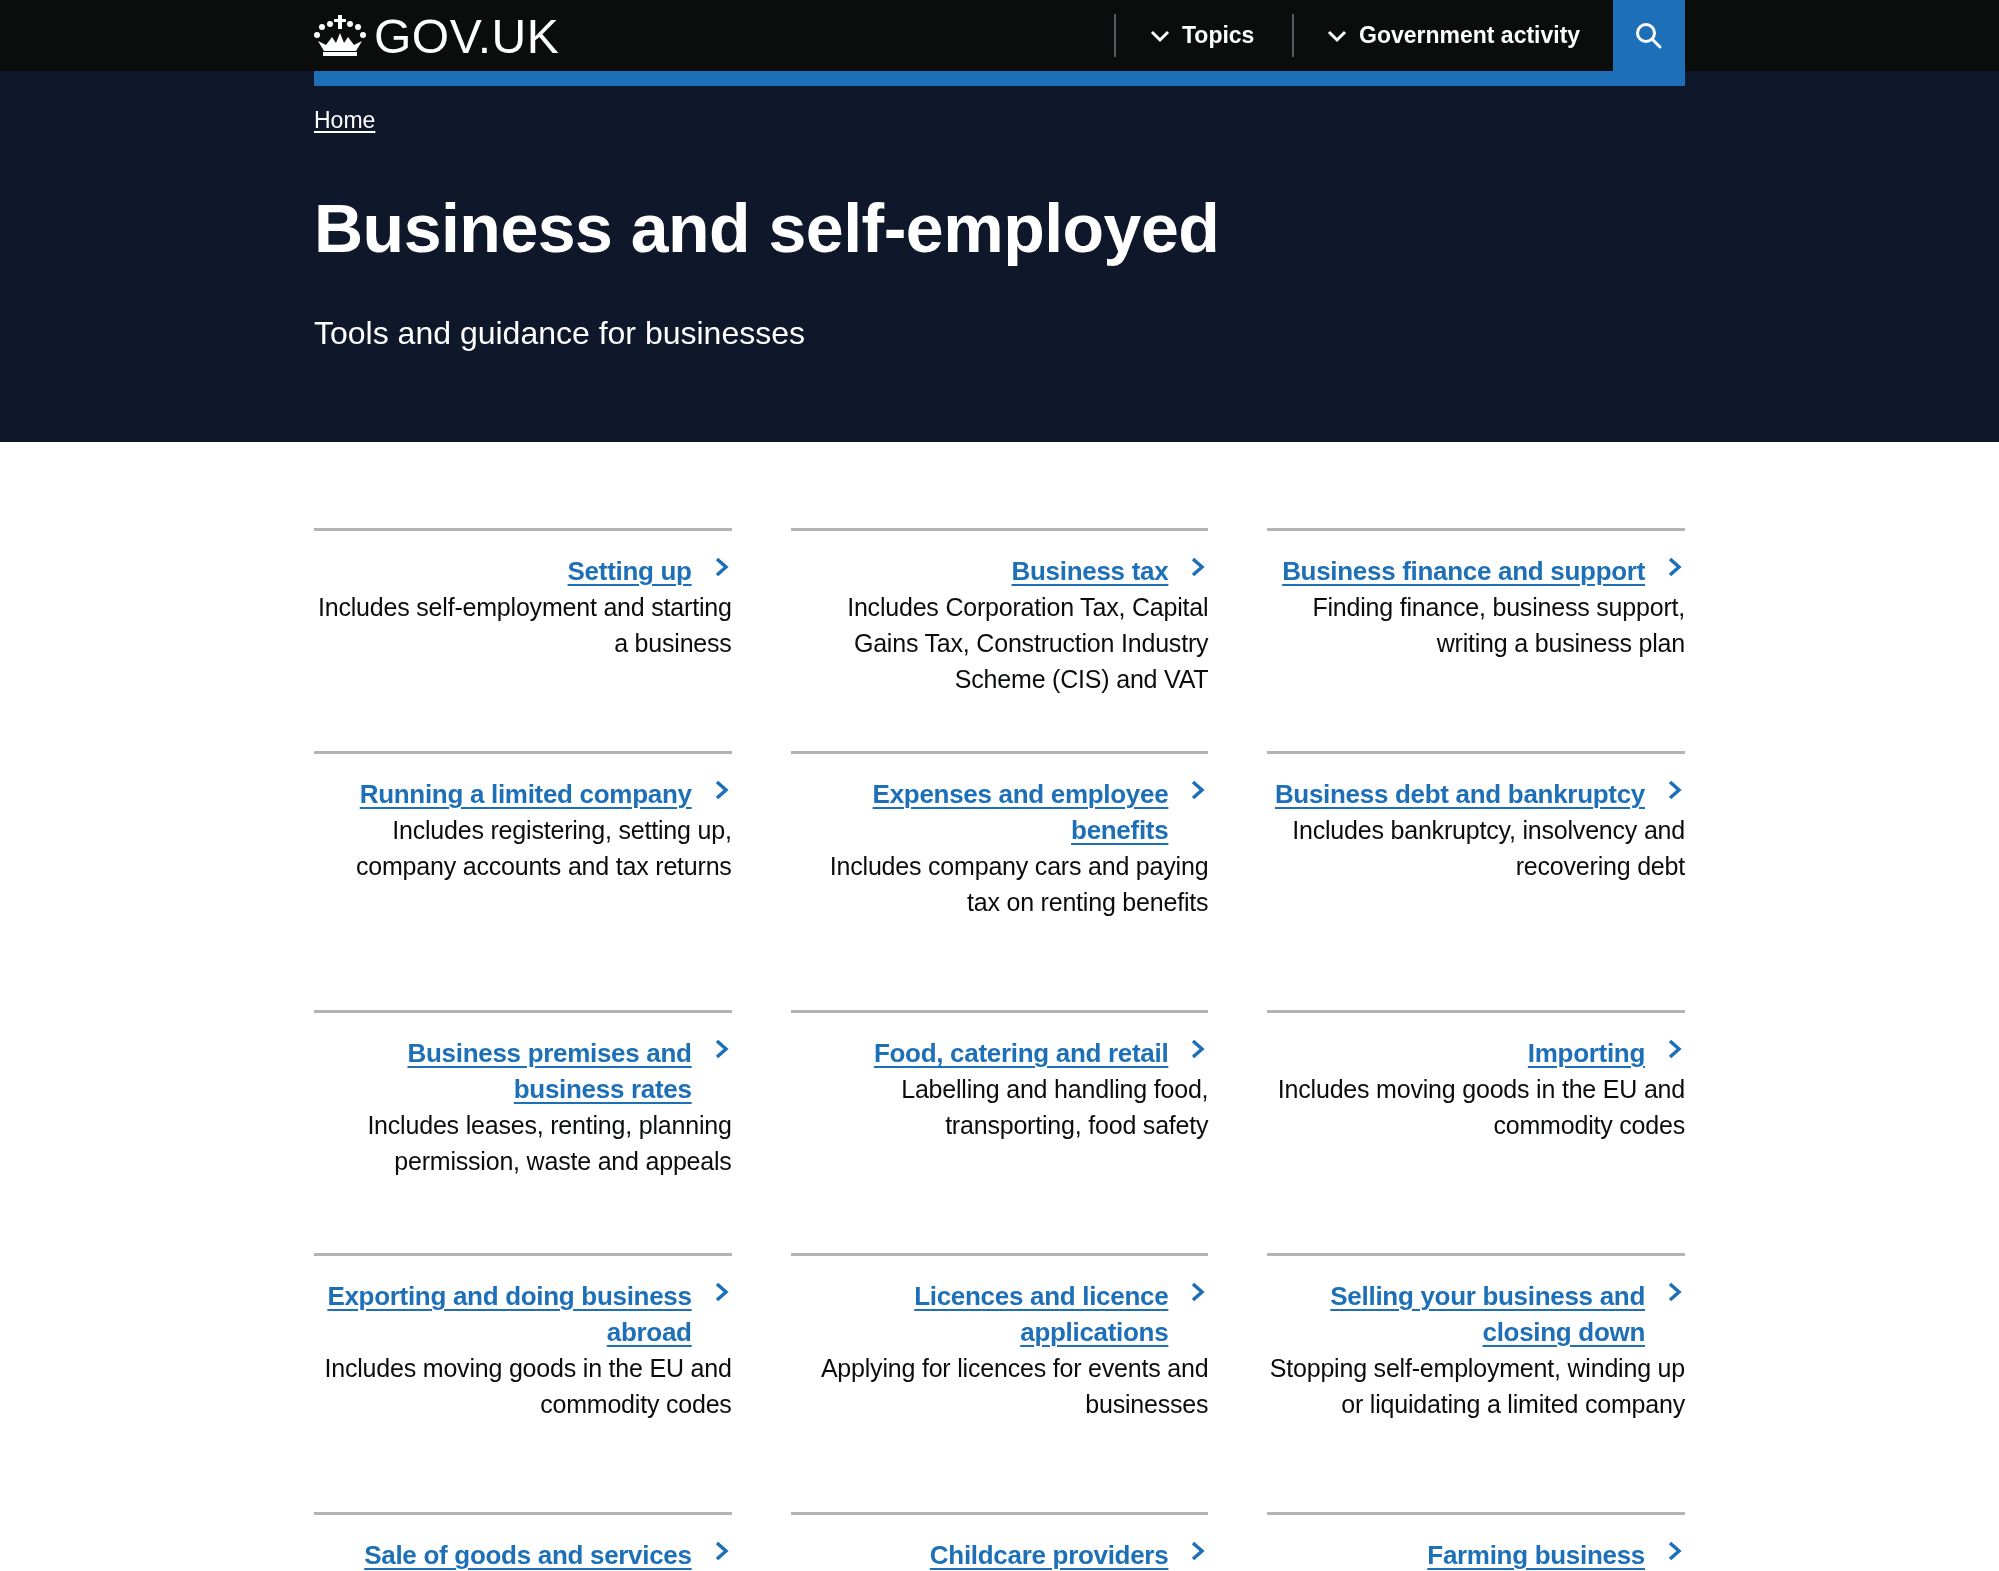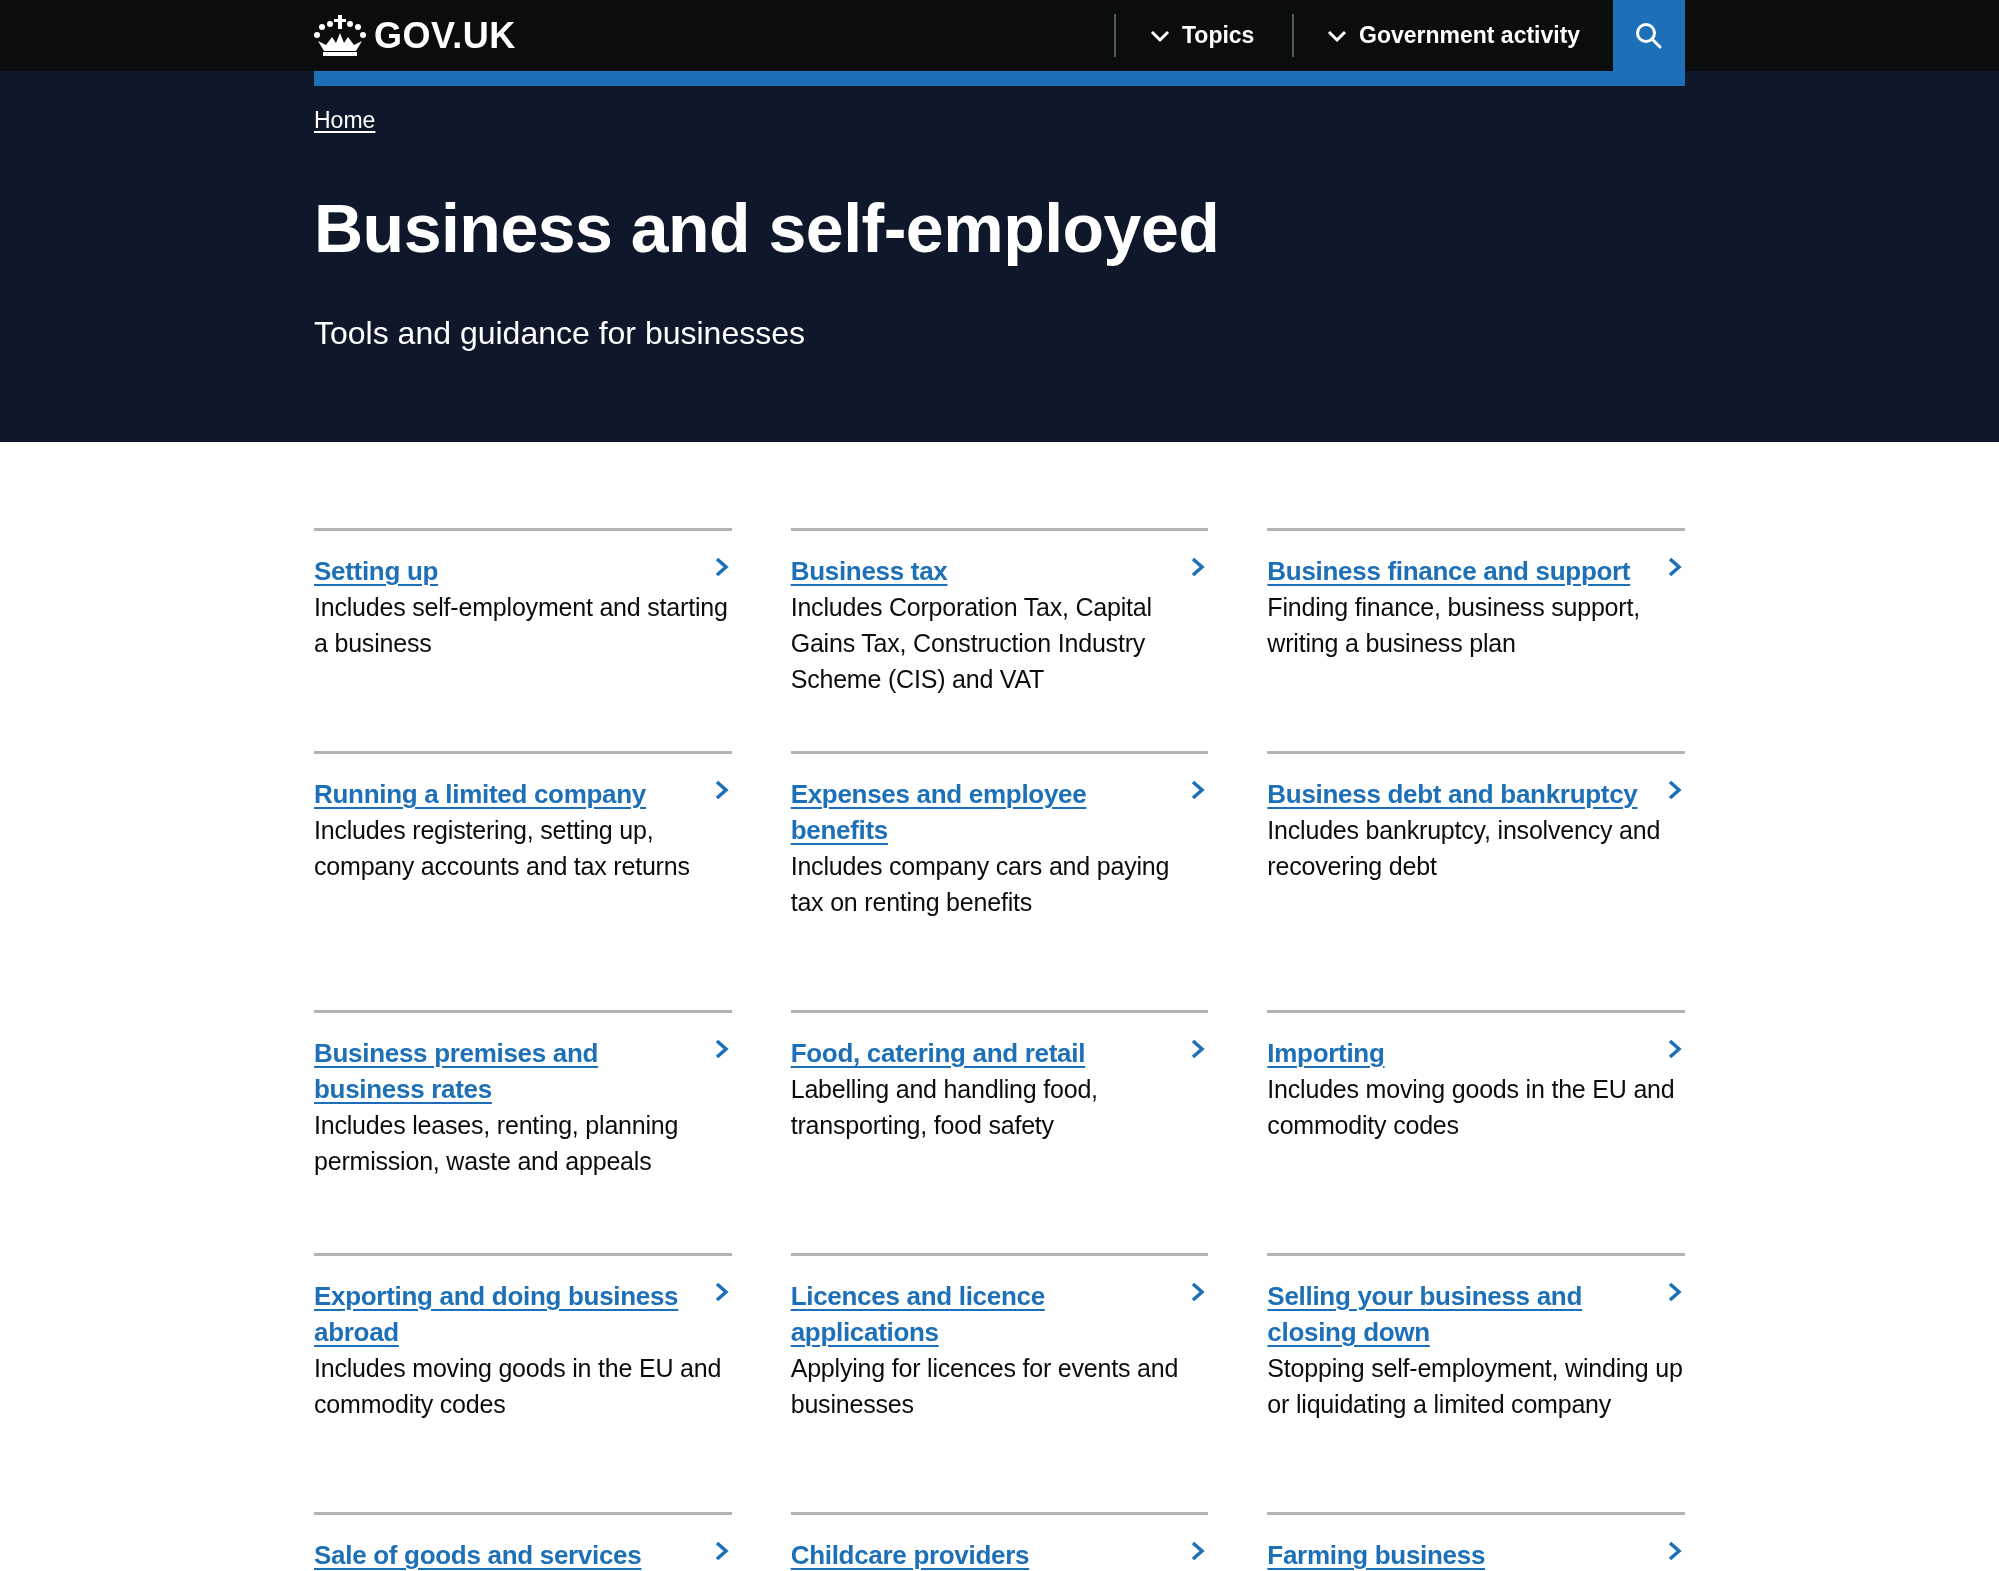--- a/index.html
+++ b/index.html
@@ -2,36 +2,36 @@
 <html><head>
 <meta charset="utf-8">
 <style>
   * { box-sizing: border-box; margin: 0; padding: 0; }
   html, body { width: 1999px; height: 1571px; overflow: hidden; background: #ffffff; }
   body { font-family: "Liberation Sans", sans-serif; color: #0b0c0c; }
 
   .header { position: absolute; left: 0; top: 0; width: 1999px; height: 71px; background: #0b0c0c; }
   .logo { position: absolute; left: 314px; top: 10px; height: 52px; display: flex; align-items: center; color: #fff; text-decoration: none; }
   .logo svg { width: 52px; height: 42px; margin-right: 8px; }
-  .logo-text { font-size: 36px; font-weight: bold; letter-spacing: 0.5px; color: #fff; }
+  .logo-text { font-size: 48px; font-weight: normal; letter-spacing: 0.5px; color: #fff; }
   .nav-sep { position: absolute; top: 14px; width: 2px; height: 43px; background: #505a5f; }
   .nav-item { position: absolute; top: 0; height: 71px; display: flex; align-items: center; color: #fff; font-size: 23px; font-weight: bold; cursor: pointer; }
   .nav-item svg { width: 20px; height: 14px; margin-right: 12px; }
 
   .search-btn { position: absolute; left: 1613px; top: 0; width: 72px; height: 71px; background: #1d70b8; display: flex; align-items: center; justify-content: center; cursor: pointer; }
   .search-btn svg { width: 30px; height: 30px; }
 
   .hero { position: absolute; left: 0; top: 71px; width: 1999px; height: 371px; background: #0f172a; }
   .hero-bar { position: absolute; left: 314px; top: 0; width: 1371px; height: 15px; background: #1d70b8; }
   .breadcrumb { position: absolute; left: 314px; top: 36px; font-size: 23px; color: #fff; text-decoration: underline; text-underline-offset: 3px; cursor: pointer; }
   .page-title { position: absolute; left: 314px; top: 120px; font-size: 68px; font-weight: bold; color: #fff; letter-spacing: -0.5px; line-height: 1.1; }
   .page-subtitle { position: absolute; left: 314px; top: 243px; font-size: 32px; color: #fff; line-height: 1.2; }
 
   .grid { position: absolute; left: 314px; top: 528px; width: 1371px; }
-  .row { display: flex; gap: 59px; }
+  .row { display: flex; gap: 59px; text-align: right; }
   .card { width: 428px; border-top: 3px solid #b1b4b6; padding-top: 22px; position: relative; }
   .card-title { display: block; font-size: 26px; font-weight: bold; color: #1d70b8; text-decoration: underline; text-decoration-thickness: 2px; text-underline-offset: 4px; line-height: 36px; padding-right: 40px; cursor: pointer; letter-spacing: -0.3px; }
   .card-chevron { position: absolute; right: 2px; top: 25px; width: 16px; height: 22px; cursor: pointer; }
   .card-desc { font-size: 25px; line-height: 36px; color: #0b0c0c; letter-spacing: -0.2px; }
 </style>
 </head>
 <body>
 
 <header class="header">
   <a class="logo">

